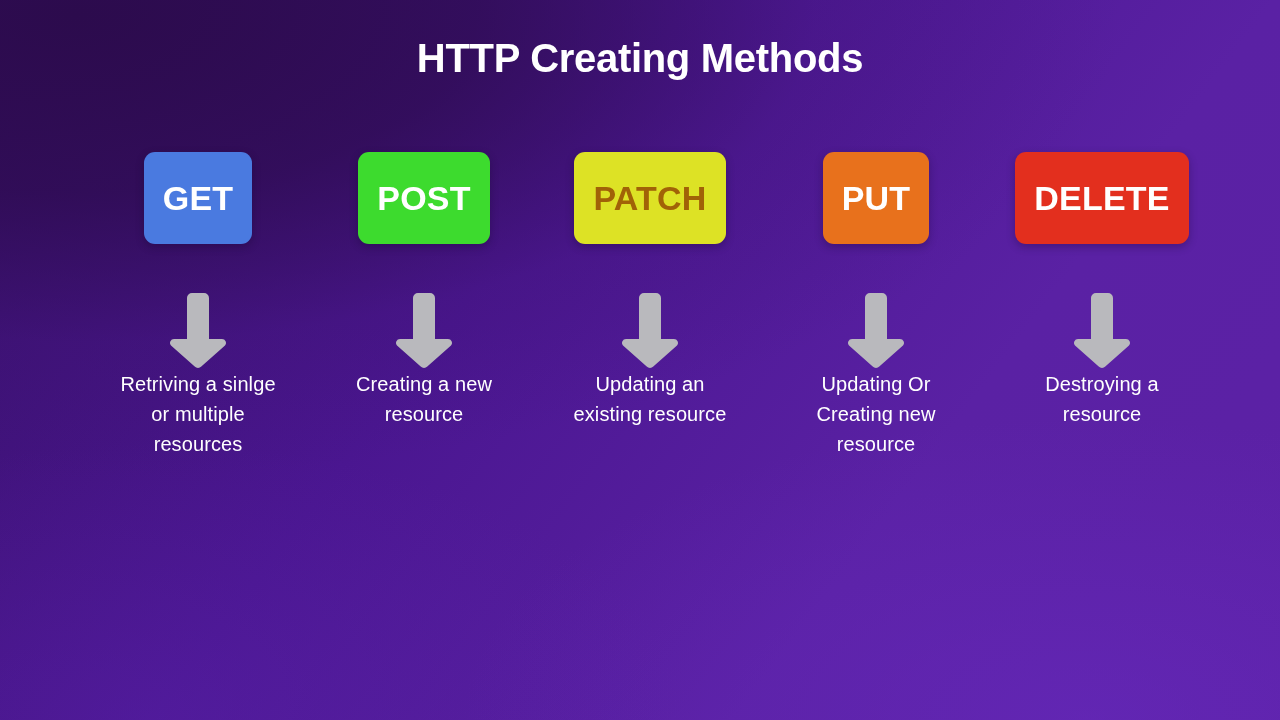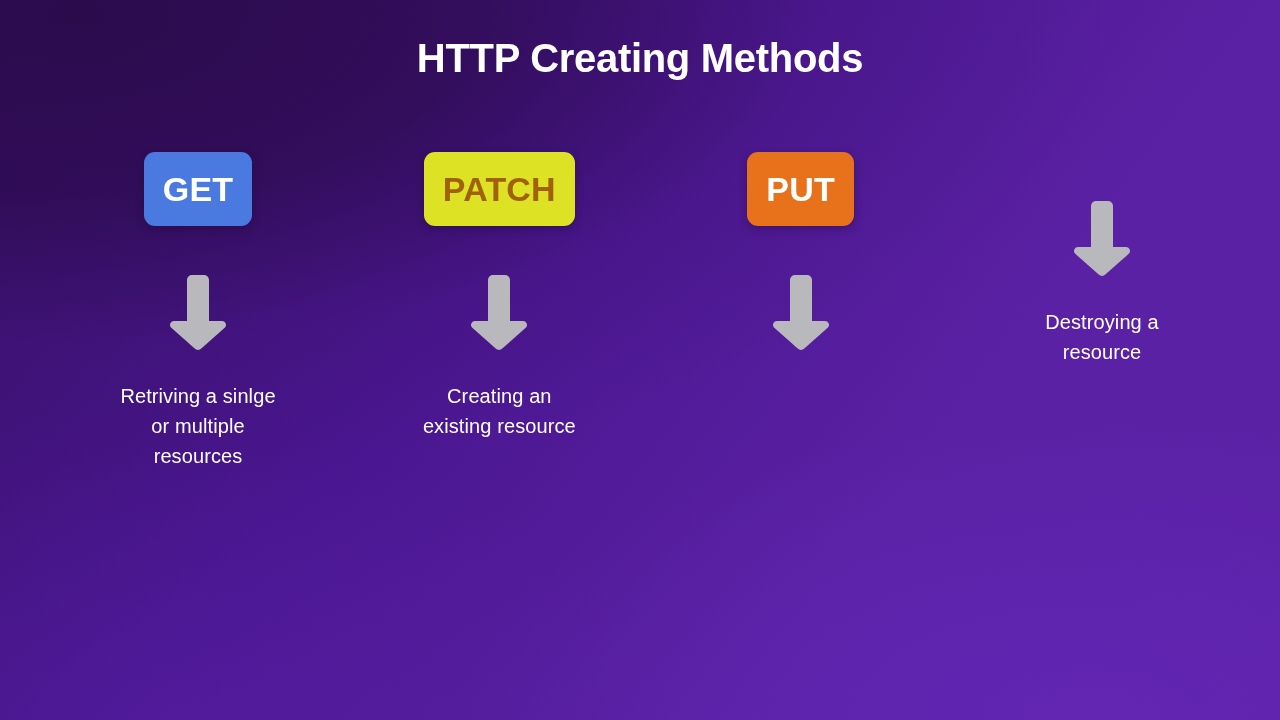--- a/index.html
+++ b/index.html
@@ -60,21 +60,21 @@
   }
 
   .method-col {
     display: flex;
     flex-direction: column;
     align-items: center;
     width: 176px;
   }
 
   .method-badge {
-    height: 74px;
+    height: 92px;
     min-width: 86px;
     padding: 0 19px;
     box-sizing: border-box;
     border-radius: 11px;
     display: flex;
     align-items: center;
     justify-content: center;
     color: #ffffff;
     font-size: 34px;
     font-weight: bold;
@@ -87,21 +87,20 @@
   .arrow-wrap {
     margin-top: 49px;
     height: 76px;
     display: flex;
     align-items: flex-start;
     justify-content: center;
   }
   .arrow-icon { display: block; }
 
   .method-desc {
-    margin-top: 30px;
     color: #ffffff;
     font-size: 20px;
     line-height: 30px;
     text-align: center;
     font-weight: normal;
     letter-spacing: 0.1px;
     max-width: 176px;
   }
 </style>
 </head>
@@ -116,41 +115,52 @@
     <div class="method-col">
       <div class="method-badge" style="background-color: rgb(74, 122, 224); color: rgb(255, 255, 255);">GET</div>
       <div class="arrow-wrap">
         <svg class="arrow-icon" width="58" height="76" viewBox="0 0 58 76">
           <path d="M23 0 h12 a5 5 0 0 1 5 5 v41 h13 a4 4 0 0 1 3 6.6 L32.3 73.6 a4.4 4.4 0 0 1 -6.6 0 L2 52.6 A4 4 0 0 1 5 46 h13 V5 a5 5 0 0 1 5 -5 z" fill="#b9b9bd"></path>
         </svg>
       </div>
       <div class="method-desc">Retriving a sinlge or multiple resources</div>
     </div>
 
+    <div class="method-col">
+      <div class="method-badge" style="background-color: rgb(61, 219, 46); color: rgb(255, 255, 255);">POST</div>
+      <div class="arrow-wrap">
+        <svg class="arrow-icon" width="58" height="76" viewBox="0 0 58 76">
+          <path d="M23 0 h12 a5 5 0 0 1 5 5 v41 h13 a4 4 0 0 1 3 6.6 L32.3 73.6 a4.4 4.4 0 0 1 -6.6 0 L2 52.6 A4 4 0 0 1 5 46 h13 V5 a5 5 0 0 1 5 -5 z" fill="#b9b9bd"></path>
+        </svg>
+      </div>
+      <div class="method-desc">Creating a new resource</div>
+    </div>
 
     <div class="method-col">
       <div class="method-badge" style="background-color: rgb(221, 226, 37); color: #a16207;">PATCH</div>
       <div class="arrow-wrap">
         <svg class="arrow-icon" width="58" height="76" viewBox="0 0 58 76">
           <path d="M23 0 h12 a5 5 0 0 1 5 5 v41 h13 a4 4 0 0 1 3 6.6 L32.3 73.6 a4.4 4.4 0 0 1 -6.6 0 L2 52.6 A4 4 0 0 1 5 46 h13 V5 a5 5 0 0 1 5 -5 z" fill="#b9b9bd"></path>
         </svg>
       </div>
-      <div class="method-desc">Creating an existing resource</div>
+      <div class="method-desc">Updating an existing resource</div>
     </div>
 
     <div class="method-col">
       <div class="method-badge" style="background-color: rgb(232, 113, 28); color: rgb(255, 255, 255); text-align: right;">PUT</div>
       <div class="arrow-wrap">
         <svg class="arrow-icon" width="58" height="76" viewBox="0 0 58 76">
           <path d="M23 0 h12 a5 5 0 0 1 5 5 v41 h13 a4 4 0 0 1 3 6.6 L32.3 73.6 a4.4 4.4 0 0 1 -6.6 0 L2 52.6 A4 4 0 0 1 5 46 h13 V5 a5 5 0 0 1 5 -5 z" fill="#b9b9bd"></path>
         </svg>
       </div>
+      <div class="method-desc">Updating Or Creating new resource</div>
     </div>
 
     <div class="method-col">
+      <div class="method-badge" style="background-color: rgb(227, 47, 30); color: rgb(255, 255, 255);">DELETE</div>
       <div class="arrow-wrap">
         <svg class="arrow-icon" width="58" height="76" viewBox="0 0 58 76">
           <path d="M23 0 h12 a5 5 0 0 1 5 5 v41 h13 a4 4 0 0 1 3 6.6 L32.3 73.6 a4.4 4.4 0 0 1 -6.6 0 L2 52.6 A4 4 0 0 1 5 46 h13 V5 a5 5 0 0 1 5 -5 z" fill="#b9b9bd"></path>
         </svg>
       </div>
       <div class="method-desc">Destroying a resource</div>
     </div>
 
   </div>
 </div>

